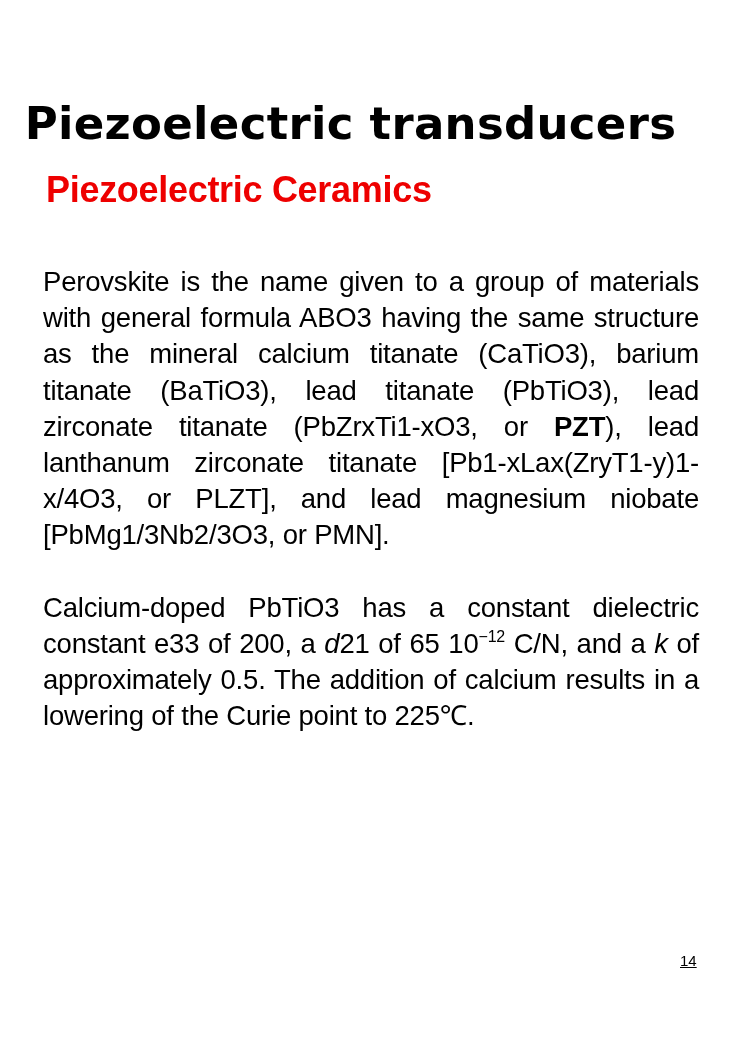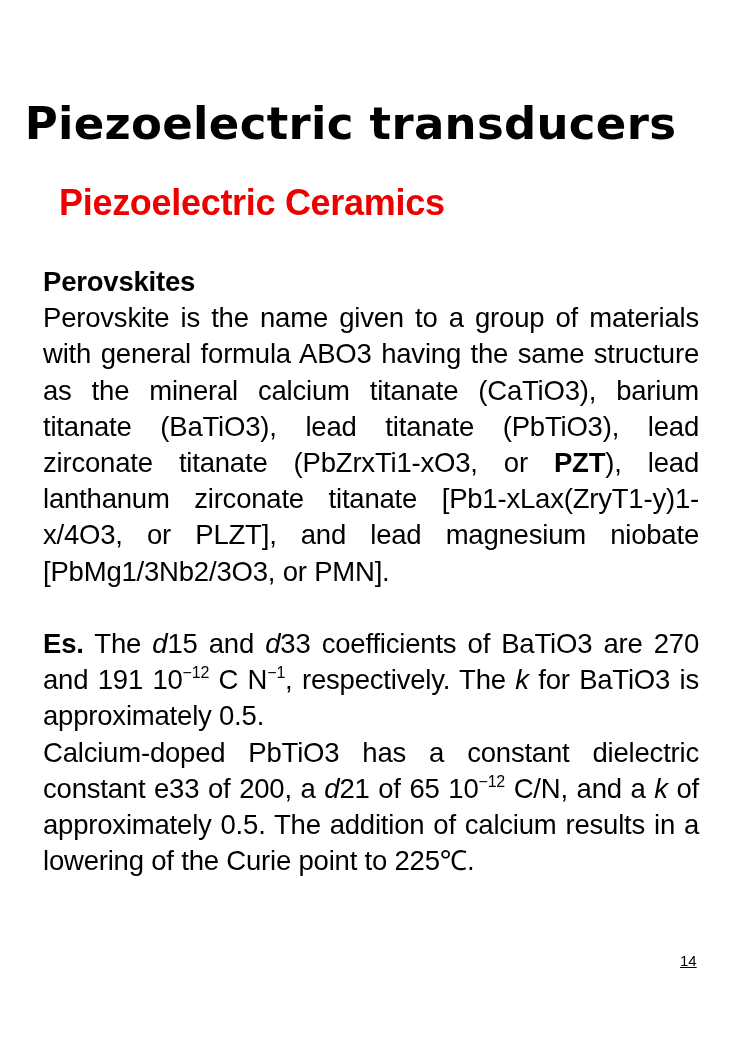--- a/index.html
+++ b/index.html
@@ -30,21 +30,21 @@
       color: #000000;
     }
     .slide-subtitle {
       position: absolute;
       left: 43px;
       top: 163px;
       font-family: "Liberation Sans", sans-serif;
       font-weight: bold;
       font-size: 36px;
       line-height: 48px;
-      margin: 16px;
+      margin: 3px;
       color: #ee0000;
       letter-spacing: -0.3px;
     }
     .content {
       position: absolute;
       left: 43px;
       top: 264px;
       width: 656px;
       font-size: 27.5px;
       line-height: 36.2px;
@@ -75,23 +75,21 @@
       text-decoration: underline;
     }
   </style>
 </head>
 <body>
 
 <h1 class="slide-title">Piezoelectric transducers</h1>
 <h2 class="slide-subtitle">Piezoelectric Ceramics</h2>
 
 <div class="content">
-  <p class="section-heading">Perovskites</p>
   <p><span>Perovskite is the name given to a group of materials with general formula ABO3 having the same structure as the mineral calcium titanate (CaTiO3), barium titanate (BaTiO3), lead titanate (PbTiO3), lead zirconate titanate (PbZrxTi1-xO3, or </span><b>PZT</b><span>), lead lanthanum zirconate titanate [Pb1-xLax(ZryT1-y)1-x/4O3, or PLZT], and lead magnesium niobate [PbMg1/3Nb2/3O3, or PMN].</span></p>
 
   <div class="blank-line"></div>
 
-  <p><b>Es.</b><span> The </span><i>d</i><span>15 and </span><i>d</i><span>33 coefficients of BaTiO3 are 270 and 191 10</span><sup>−12</sup><span> C N</span><sup>−1</sup><span>, respectively. The </span><i>k</i><span> for BaTiO3 is approximately 0.5.</span></p>
 
   <p><span>Calcium-doped PbTiO3 has a constant dielectric constant e33 of 200, a </span><i>d</i><span>21 of 65 10</span><sup>−12</sup><span> C/N, and a </span><i>k</i><span> of approximately 0.5. The addition of calcium results in a lowering of the Curie point to 225℃.</span></p>
 </div>
 
 <div class="page-number">14</div>
 
 </body></html>

